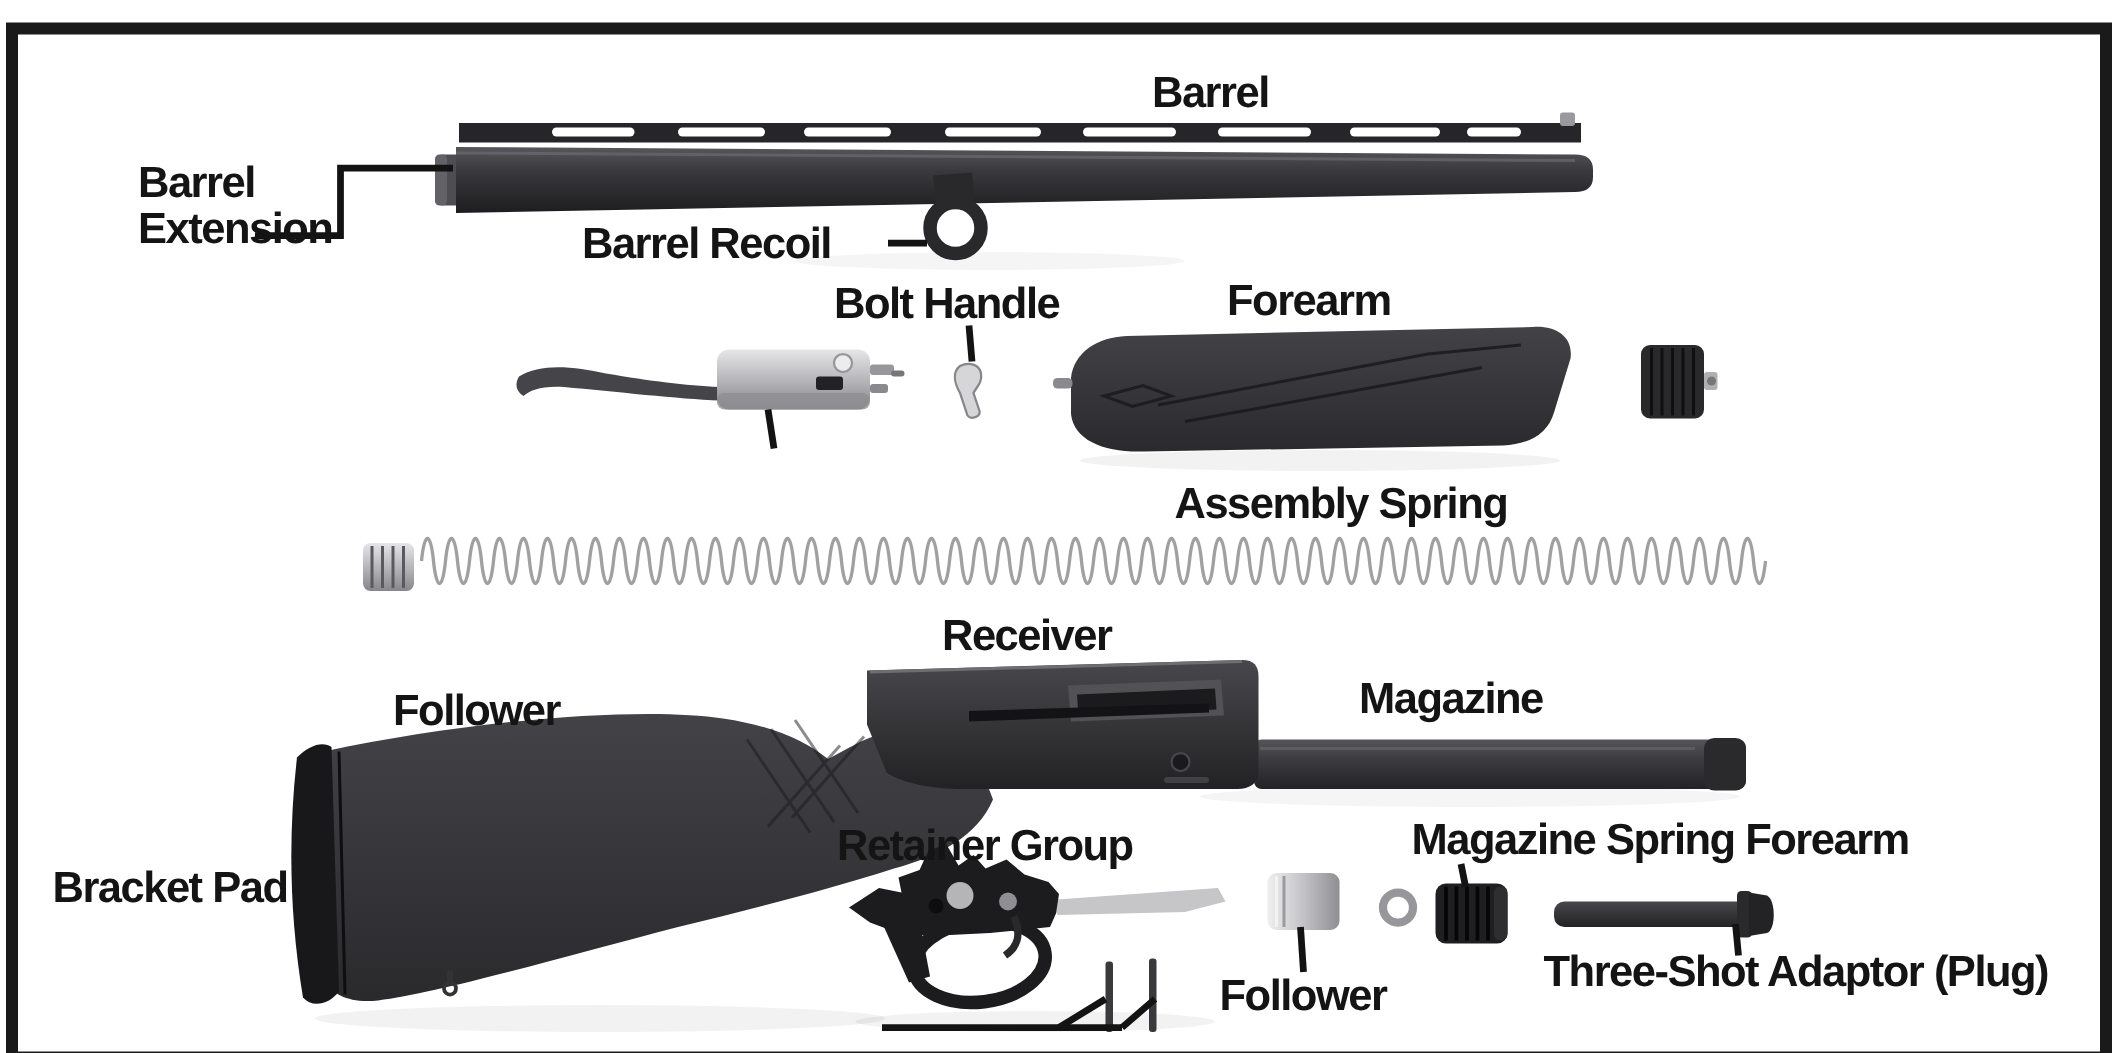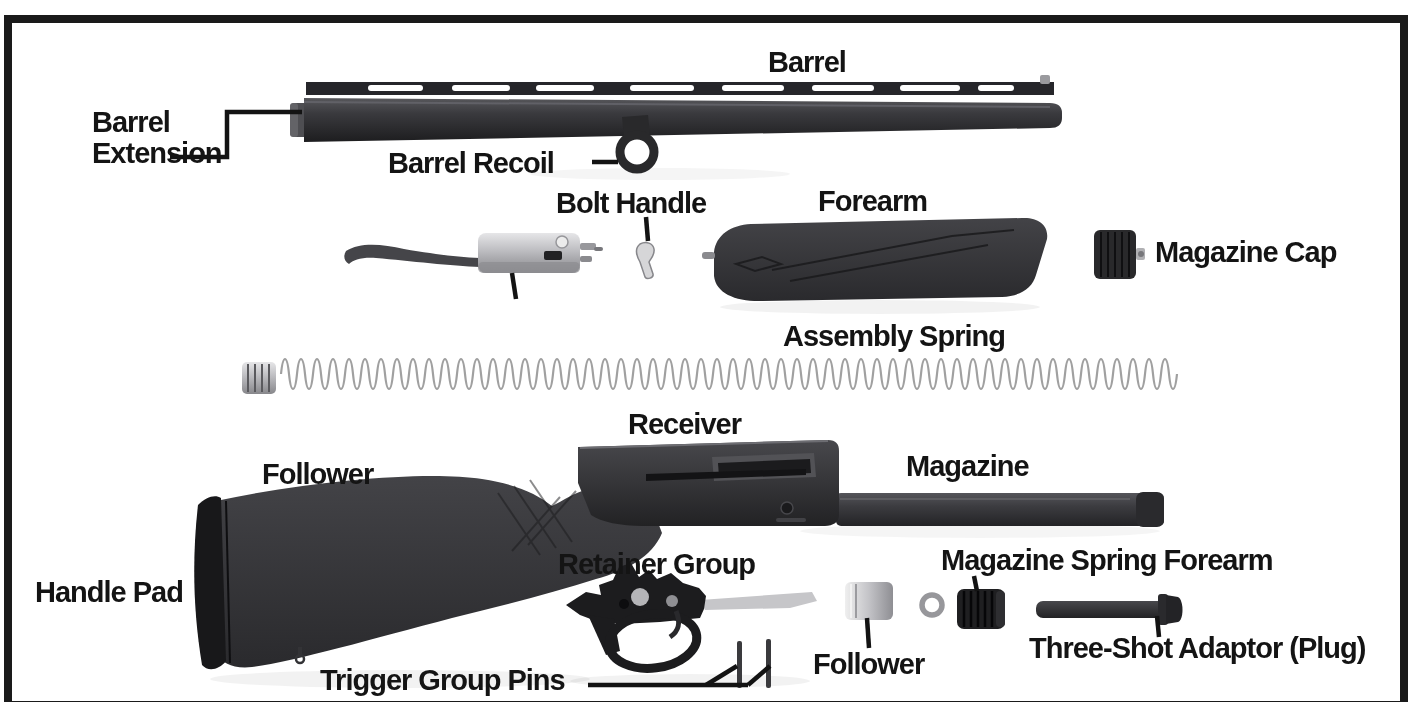--- a/index.html
+++ b/index.html
@@ -222,26 +222,24 @@
   <div class="lbl" style="left:768px;top:36px">Barrel</div>
 
   <div class="lbl" style="left:92px;top:96px">
     <div>Barrel</div>
     <div>Extension</div>
   </div>
 
   <div class="lbl" style="left:388px;top:137px">Barrel Recoil</div>
   <div class="lbl" style="left:556px;top:177px">Bolt Handle</div>
   <div class="lbl" style="left:818px;top:175px">Forearm</div>
-  <div class="lbl" style="left:1155px;top:226px">Magazine Cap</div>
   <div class="lbl" style="left:783px;top:310px">Assembly Spring</div>
   <div class="lbl" style="left:628px;top:398px">Receiver</div>
   <div class="lbl" style="left:262px;top:448px">Follower</div>
   <div class="lbl" style="left:906px;top:440px">Magazine</div>
-  <div class="lbl" style="left:35px;top:566px">Handle Pad</div>
+  <div class="lbl" style="left:35px;top:566px">Bracket Pad</div>
   <div class="lbl" style="left:558px;top:538px">Retainer Group</div>
   <div class="lbl" style="left:941px;top:534px">Magazine Spring Forearm</div>
   <div class="lbl" style="left:813px;top:638px">Follower</div>
   <div class="lbl" style="left:1029px;top:622px">Three-Shot Adaptor (Plug)</div>
-  <div class="lbl" style="left:320px;top:654px">Trigger Group Pins</div>
 
   <div id="frame"></div>
 </div>
 
 </body></html>

